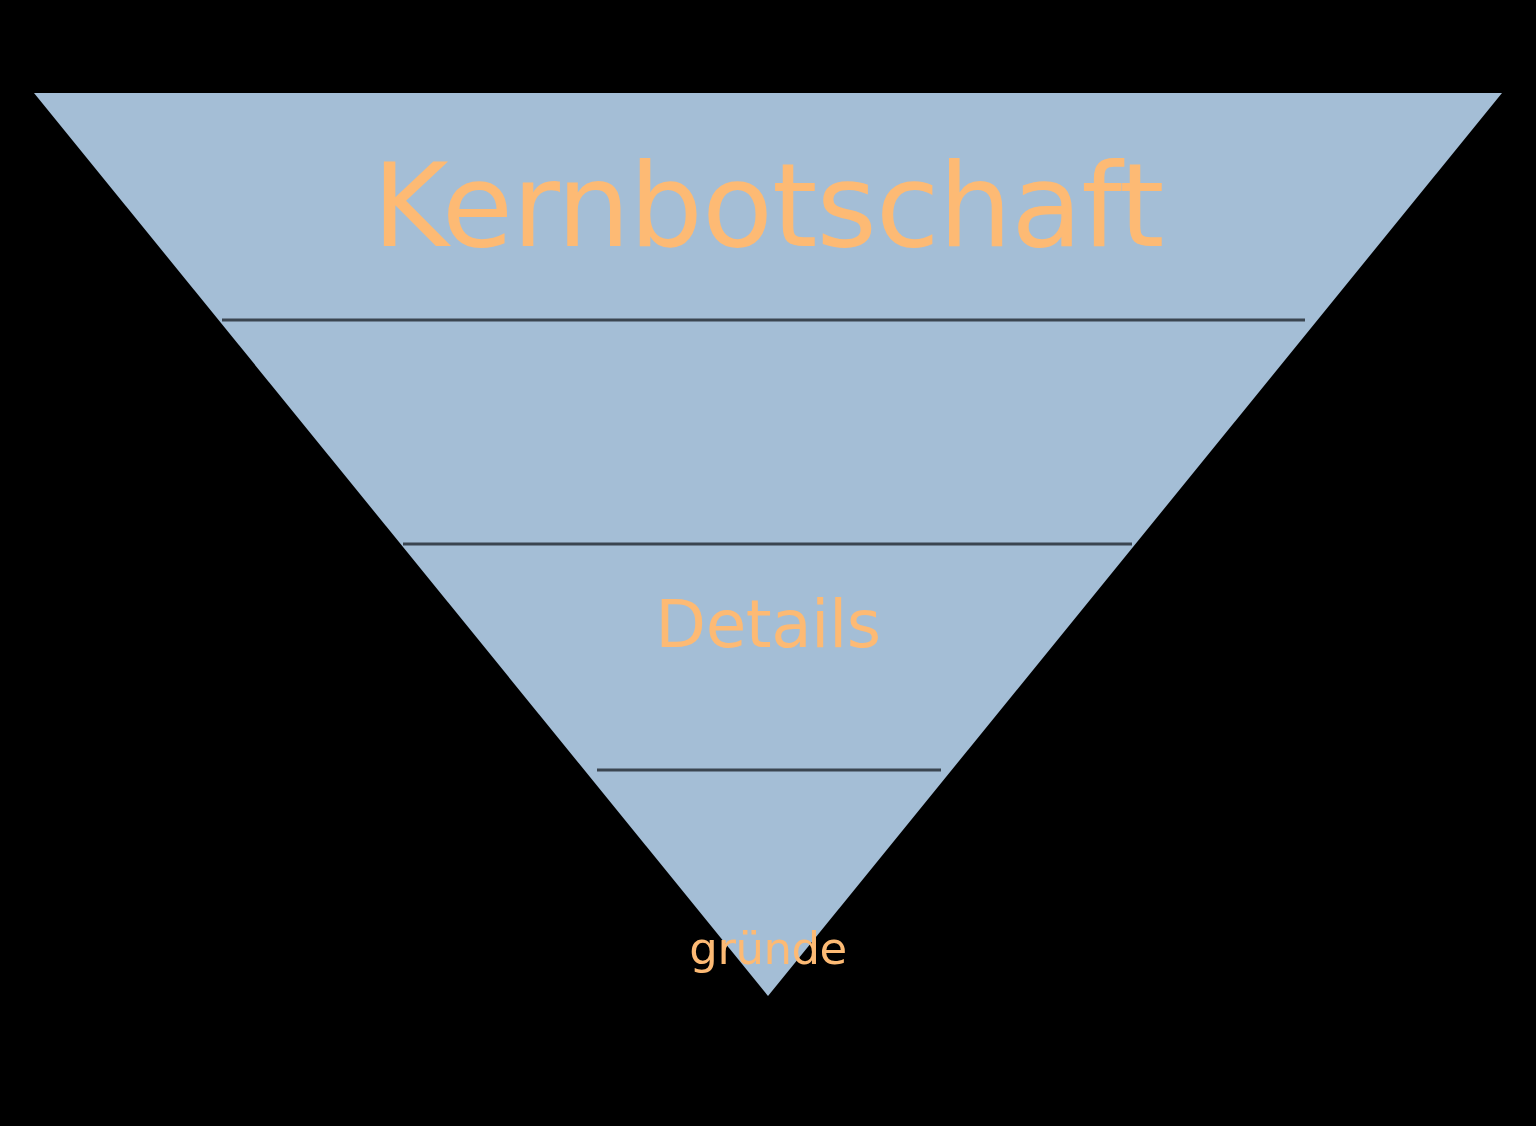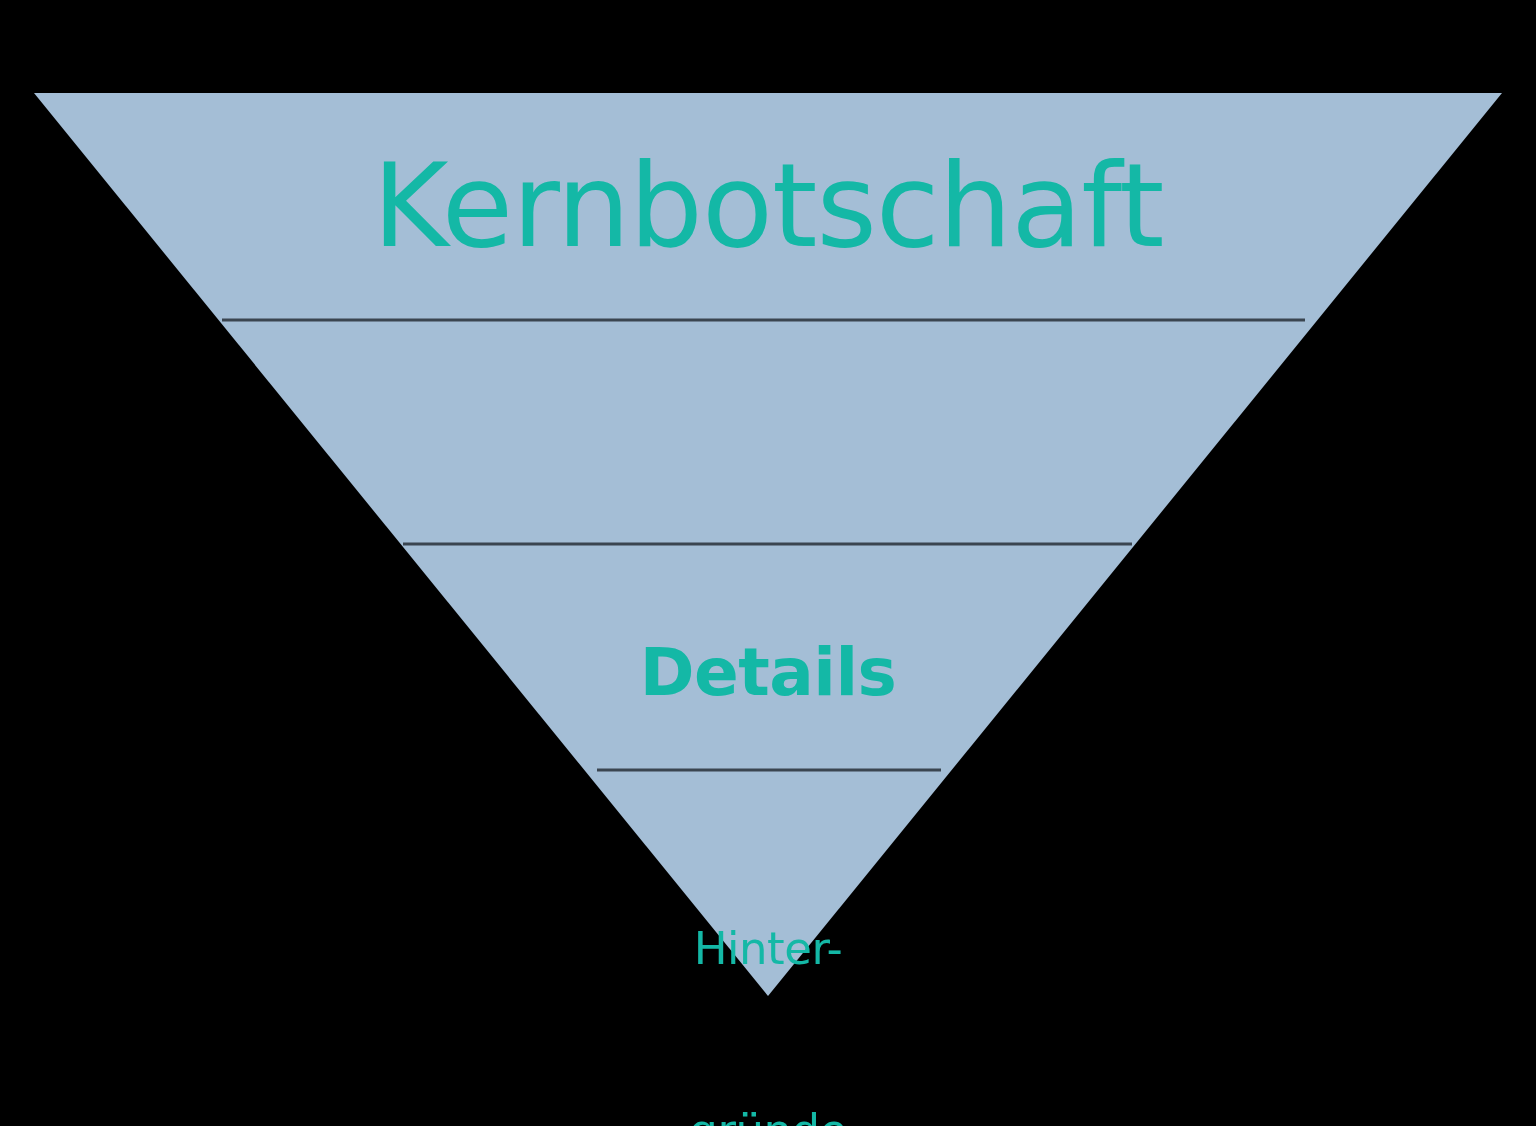--- a/index.html
+++ b/index.html
@@ -25,42 +25,41 @@
     top: 0;
     width: 1536px;
     height: 1126px;
     display: block;
   }
   .tier-label {
     position: absolute;
     left: 0;
     width: 1536px;
     text-align: center;
-    color: #14b8a6;
+    color: #fdba74;
     font-family: "DejaVu Sans", sans-serif;
     font-weight: 400;
     line-height: 1.0;
     white-space: pre;
     pointer-events: none;
     letter-spacing: -0.5px;
   }
   #label-kernbotschaft {
     top: 148px;
     font-size: 116px;
     letter-spacing: -1px;
   }
   #label-quelle {
     top: 376px;
     font-size: 100px;
     letter-spacing: -0.5px;
   }
   #label-details {
-    top: 640px;
+    top: 592px;
     font-size: 66px;
-    font-weight: bold;
   }
   #label-hintergruende {
     top: 797px;
     font-size: 45px;
     line-height: 1.35;
   }
   #label-hintergruende .line {
     display: block;
   }
 </style>
@@ -79,17 +78,16 @@
 
     <line x1="597" y1="770" x2="941" y2="770" stroke="#3A4550" stroke-width="3"></line>
   </svg>
 
   <div class="tier-label" id="label-kernbotschaft">Kernbotschaft</div>
 
 
   <div class="tier-label" id="label-details">Details</div>
 
   <div class="tier-label" id="label-hintergruende">
-    <span class="line">Hinter-</span>
     <span class="line">gründe</span>
   </div>
 
 </div>
 
 </body></html>

